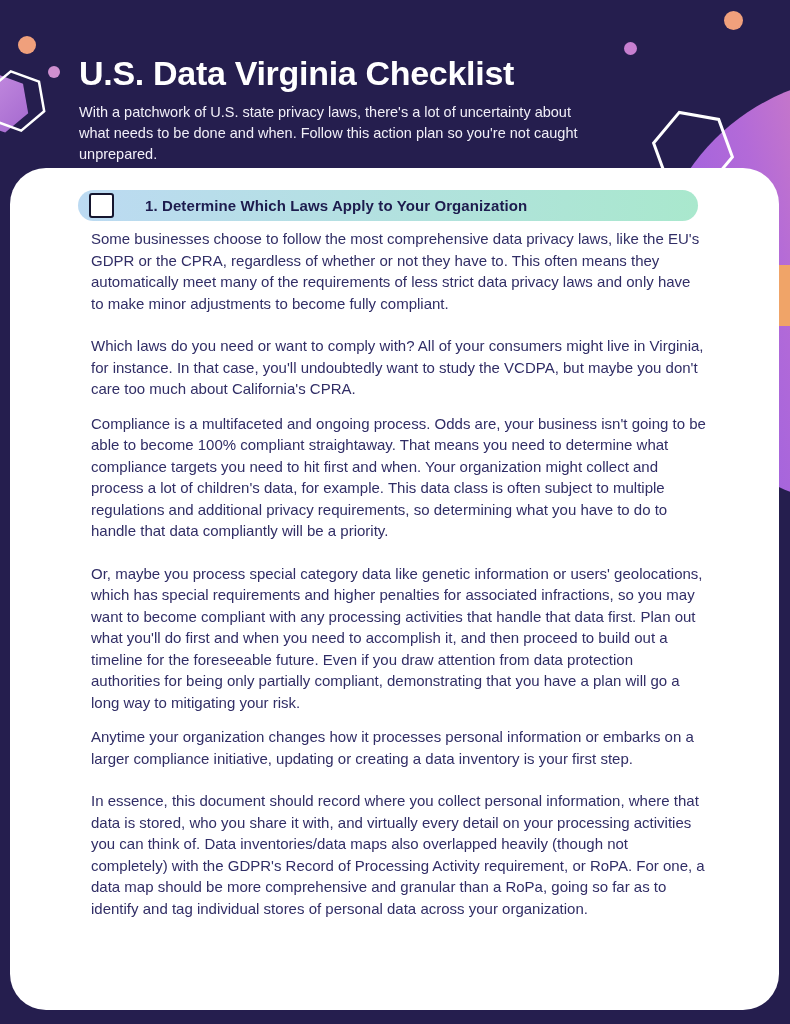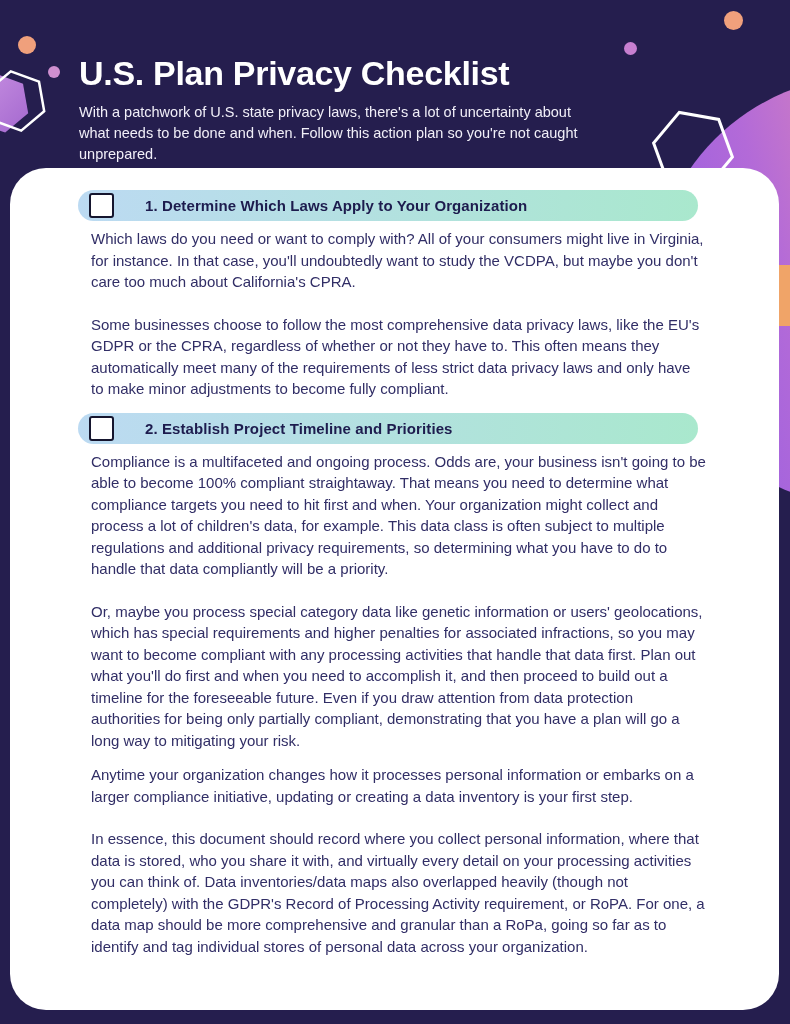--- a/index.html
+++ b/index.html
@@ -101,42 +101,38 @@
   </defs>
   <polygon points="50.2,45.3 27.2,64.6 -1,54.3 -6.2,24.7 16.8,5.4 45,15.7" fill="url(#hexgrad)"></polygon>
   <polygon points="66.2,43.3 43.2,62.6 15,52.3 9.8,22.7 32.8,3.4 61,13.7" fill="none" stroke="#ffffff" stroke-width="2.5"></polygon>
 </svg>
 
 <svg class="hex-right" width="100" height="86" aria-hidden="true">
   <polygon points="87.4,49 61.7,79.6 22.3,72.6 8.6,35 34.3,4.4 73.7,11.4" fill="none" stroke="#ffffff" stroke-width="3"></polygon>
 </svg>
 
 <div class="header">
-  <div class="page-title">U.S. Plan Privacy Checklist</div>
+  <div class="page-title">U.S. Data Virginia Checklist</div>
   <div class="subtitle">With a patchwork of U.S. state privacy laws, there's a lot of uncertainty about what needs to be done and when. Follow this action plan so you're not caught unprepared.</div>
 </div>
 
 <div class="card">
   <div>
   <div class="section">
     <div class="section-bar">
       <div class="checkbox"></div>
       <div class="section-heading">1. Determine Which Laws Apply to Your Organization</div>
     </div>
     <div class="section-body">
+          <p class="para">Some businesses choose to follow the most comprehensive data privacy laws, like the EU's GDPR or the CPRA, regardless of whether or not they have to. This often means they automatically meet many of the requirements of less strict data privacy laws and only have to make minor adjustments to become fully compliant.</p>
           <p class="para">Which laws do you need or want to comply with? All of your consumers might live in Virginia, for instance. In that case, you'll undoubtedly want to study the VCDPA, but maybe you don't care too much about California's CPRA.</p>
-          <p class="para">Some businesses choose to follow the most comprehensive data privacy laws, like the EU's GDPR or the CPRA, regardless of whether or not they have to. This often means they automatically meet many of the requirements of less strict data privacy laws and only have to make minor adjustments to become fully compliant.</p>
         </div>
   </div>
 
   <div class="section">
-    <div class="section-bar">
-      <div class="checkbox"></div>
-      <div class="section-heading">2. Establish Project Timeline and Priorities</div>
-    </div>
     <div class="section-body">
           <p class="para">Compliance is a multifaceted and ongoing process. Odds are, your business isn't going to be able to become 100% compliant straightaway. That means you need to determine what compliance targets you need to hit first and when. Your organization might collect and process a lot of children's data, for example. This data class is often subject to multiple regulations and additional privacy requirements, so determining what you have to do to handle that data compliantly will be a priority.</p>
           <p class="para">Or, maybe you process special category data like genetic information or users' geolocations, which has special requirements and higher penalties for associated infractions, so you may want to become compliant with any processing activities that handle that data first. Plan out what you'll do first and when you need to accomplish it, and then proceed to build out a timeline for the foreseeable future. Even if you draw attention from data protection authorities for being only partially compliant, demonstrating that you have a plan will go a long way to mitigating your risk.</p>
         </div>
   </div>
 
   <div class="section">
     <div class="section-body">
           <p class="para">Anytime your organization changes how it processes personal information or embarks on a larger compliance initiative, updating or creating a data inventory is your first step.</p>
           <p class="para">In essence, this document should record where you collect personal information, where that data is stored, who you share it with, and virtually every detail on your processing activities you can think of. Data inventories/data maps also overlapped heavily (though not completely) with the GDPR's Record of Processing Activity requirement, or RoPA. For one, a data map should be more comprehensive and granular than a RoPa, going so far as to identify and tag individual stores of personal data across your organization.</p>

